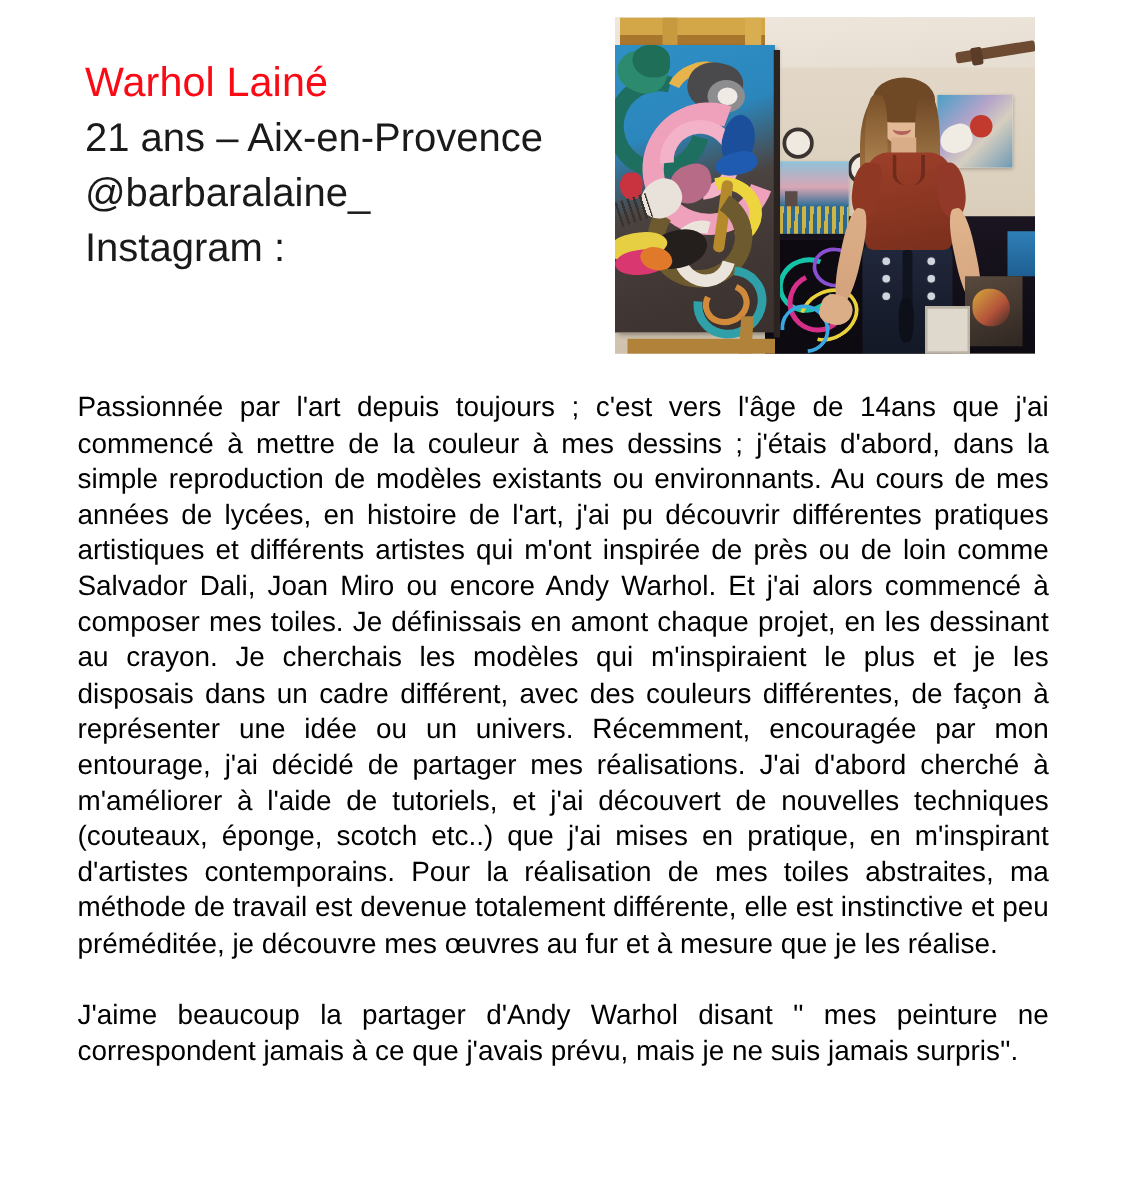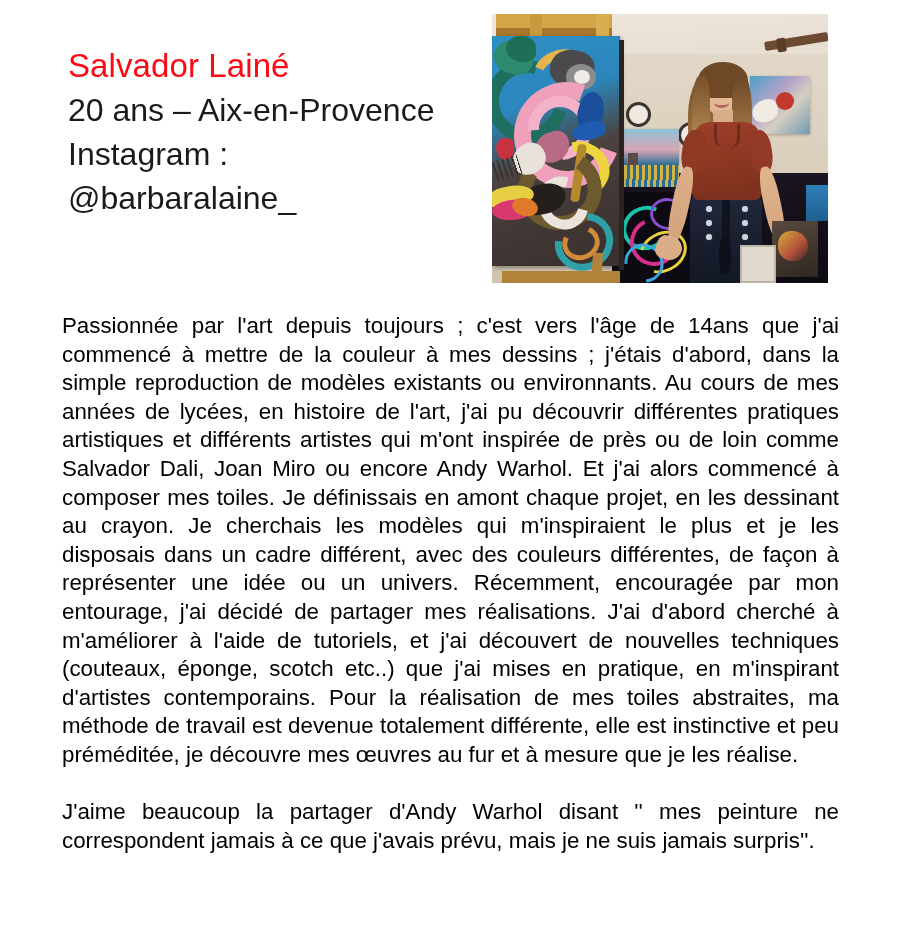--- a/index.html
+++ b/index.html
@@ -338,24 +338,24 @@
     margin-top: 28.6px;
   }
   .body-copy p:last-child {
     text-align: justify;
   }
 </style>
 </head>
 <body>
 
 <div class="header-block">
-  <div class="artist-name" style="color: rgb(250, 10, 20);">Salvador Lainé</div>
-  <div class="header-line">20 ans – Aix-en-Provence</div>
+  <div class="artist-name" style="color: rgb(250, 10, 20);">Warhol Lainé</div>
+  <div class="header-line">21 ans – Aix-en-Provence</div>
+  <div class="header-line">@barbaralaine_</div>
   <div class="header-line">Instagram :</div>
-  <div class="header-line">@barbaralaine_</div>
 </div>
 
 <div class="photo-wrap">
   <div class="photo">
 
     <div class="ph-ceiling"></div>
     <div class="ph-wall"></div>
     <div class="ph-beam"></div>
     <div class="ph-beam-knob"></div>
     <div class="ph-floorband"></div>

